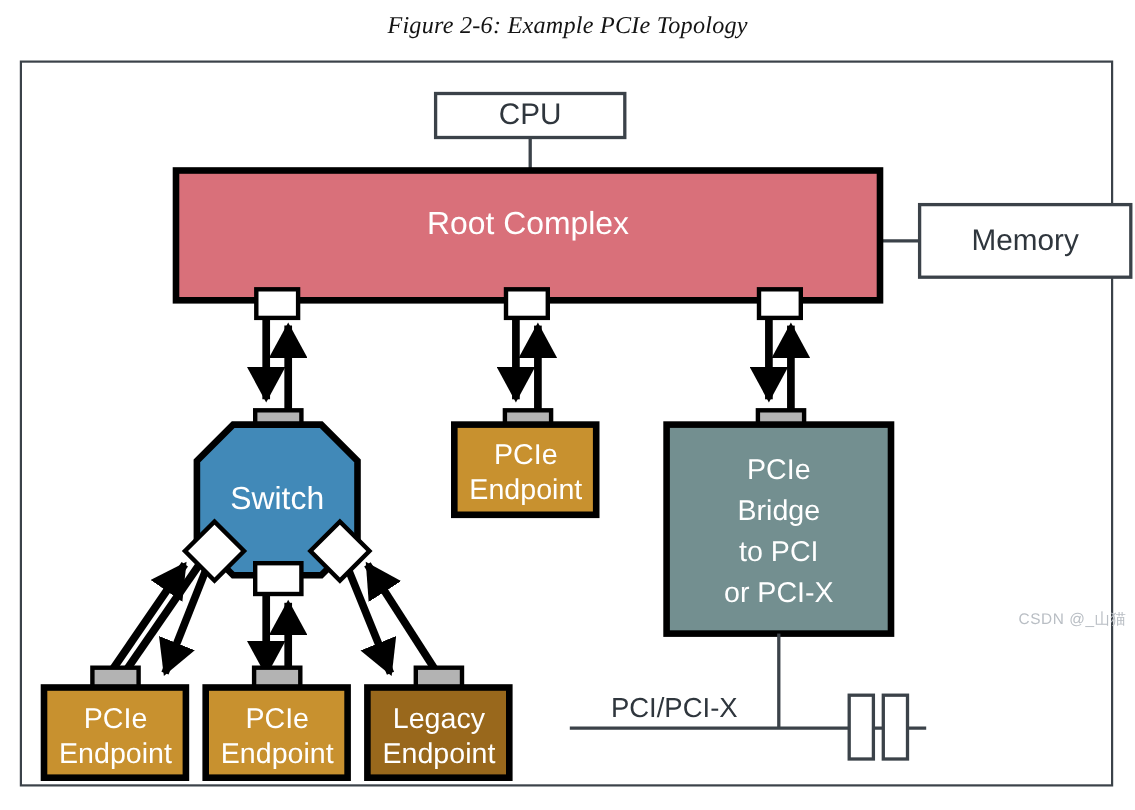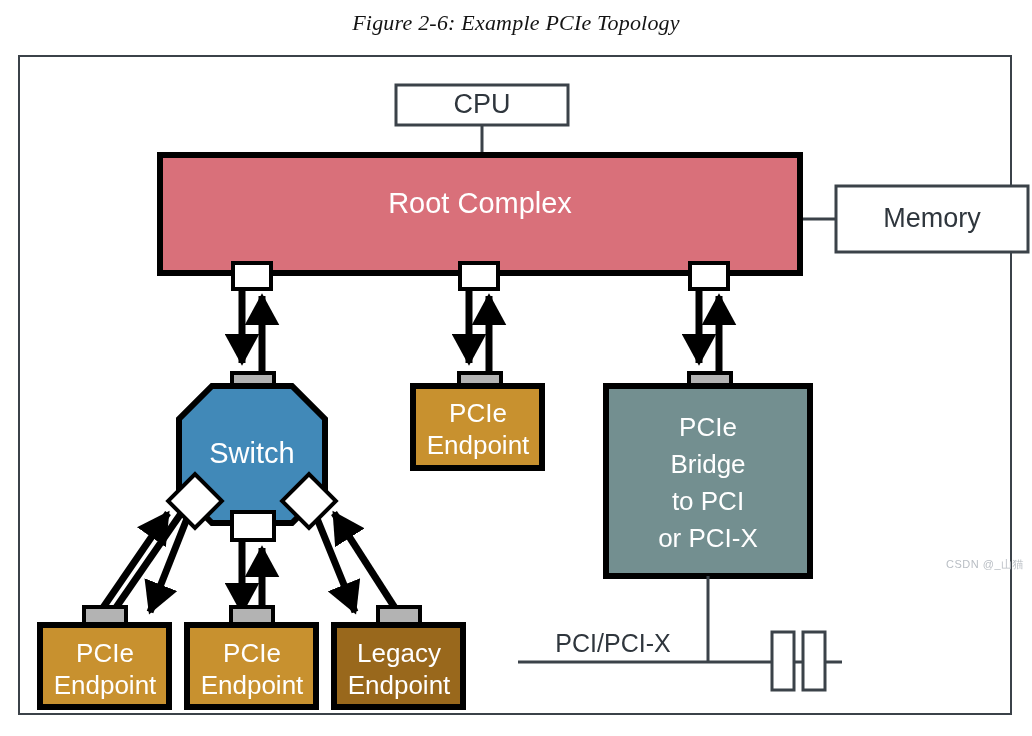--- a/index.html
+++ b/index.html
@@ -58,21 +58,21 @@
     fill: #2f363d;
     font-family: "Liberation Sans", sans-serif;
     text-anchor: middle;
     dominant-baseline: middle;
   }
   #watermark {
     position: absolute;
     right: 8px;
     bottom: 4px;
     font-family: "Liberation Sans", sans-serif;
-    font-size: 11px;
+    font-size: 14px;
     color: #b9bec4;
     letter-spacing: 0.5px;
   }
 </style>
 </head>
 <body>
 
 <div id="page">
 
   <div id="figure-title">Figure 2-6: Example PCIe Topology</div>

